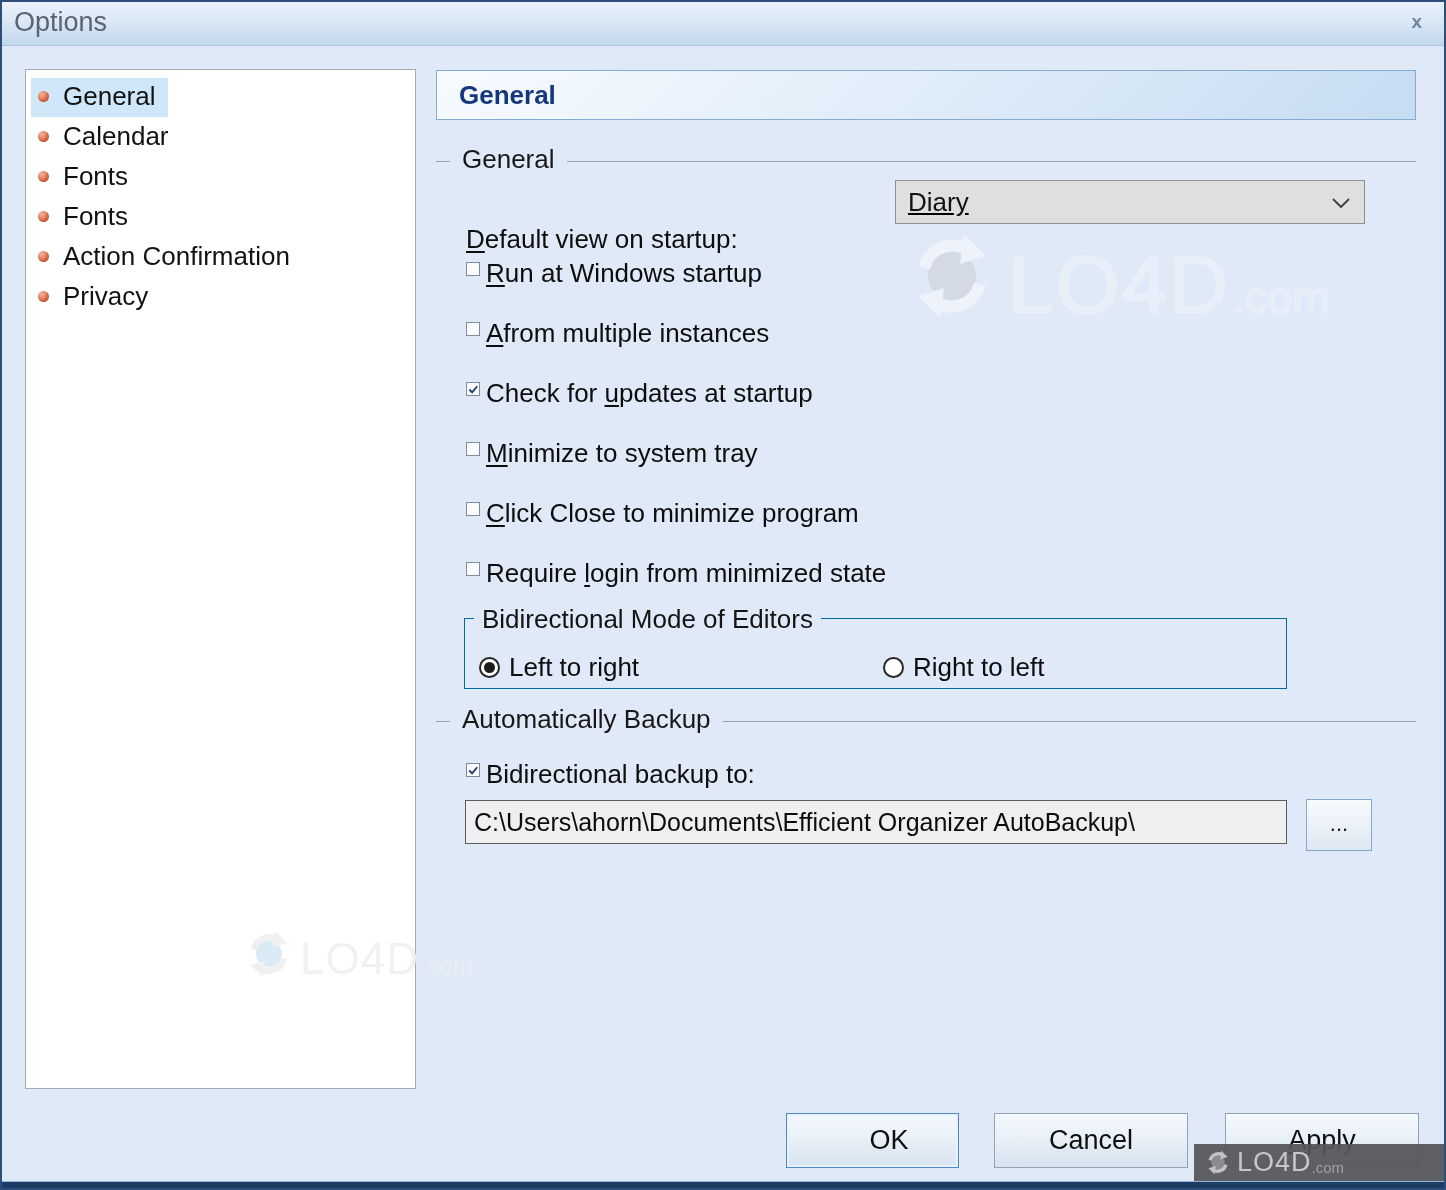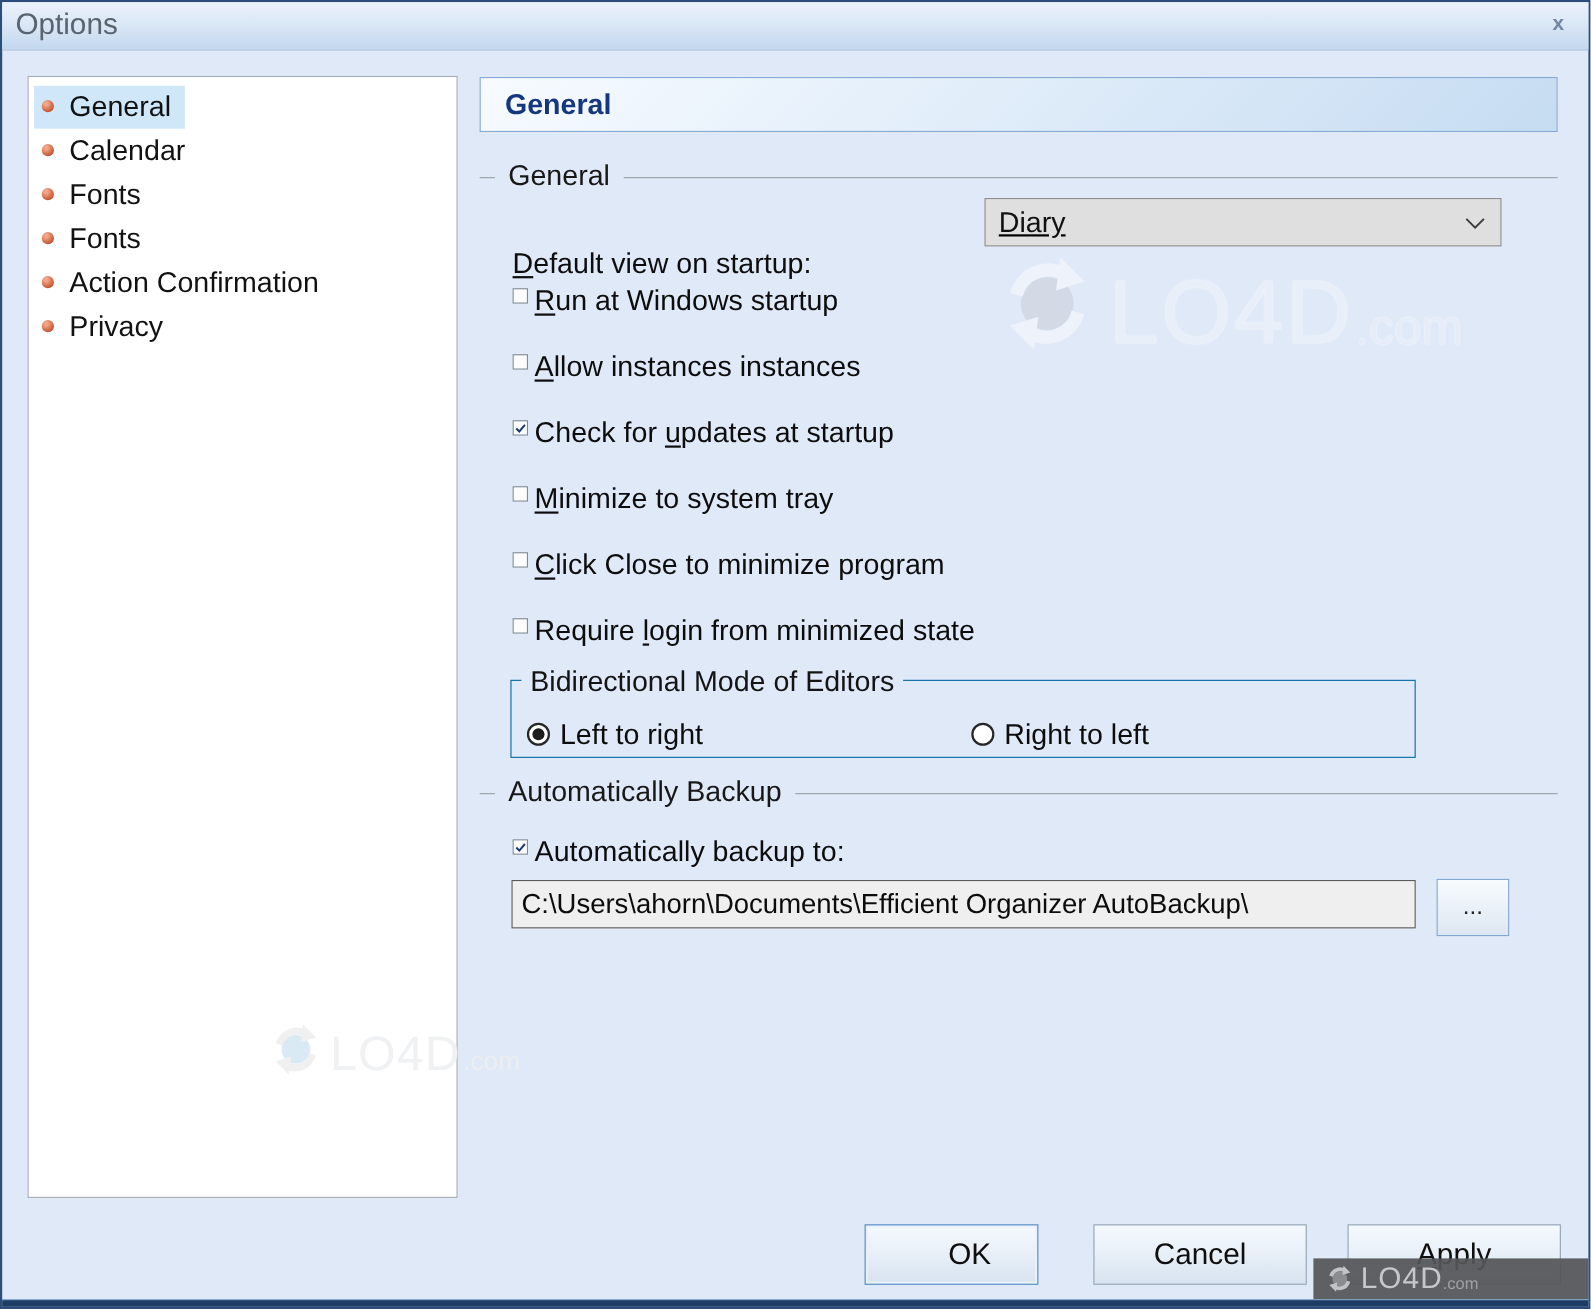--- a/index.html
+++ b/index.html
@@ -126,21 +126,21 @@
   }
 
   
   .btn {
     position:absolute; top:1111px; height:55px;
     background:linear-gradient(180deg,#f4f9fd 0%,#e9f0f8 45%,#d7e3f0 100%);
     border:1px solid #94a3b3;
     display:flex; align-items:center; justify-content:center;
     font-size:27px; color:#0f0f0f;
   }
-  #btn-ok { left:784px; width:158px; border:1px solid #4f89c5; box-shadow:inset 0 0 0 2px #e9f2fb;padding-left:33px; }
+  #btn-ok { left:784px; width:173px; border:1px solid #4f89c5; box-shadow:inset 0 0 0 2px #e9f2fb;padding-left:33px; }
   #btn-cancel { left:992px; width:194px; }
   #btn-apply { left:1223px; width:194px; }
 
   
   .wm { display:flex; align-items:flex-end; pointer-events:none; }
   #wm-panel { position:absolute; left:900px; top:226px; z-index:1; }
   #wm-panel .wm-main { font-size:82px; line-height:0.95; color:#e9eff9; text-shadow:0 0 2px rgba(255,255,255,0.9); letter-spacing:2px; }
   #wm-panel .wm-suffix { font-size:45px; color:#e6edf8; text-shadow:0 0 2px rgba(255,255,255,0.9); margin-left:2px; }
   #wm-panel svg { width:100px; height:96px; margin-right:6px; }
   #wm-panel .wm-sphere { fill:#d3dae6; }
@@ -264,21 +264,21 @@
     <div class="cb-row">
       <span class="cb-box">
         
       </span>
       <span class="cb-label"><span></span><span class="accel">R</span><span>un at Windows startup</span></span>
     </div>
     <div class="cb-row">
       <span class="cb-box">
         
       </span>
-      <span class="cb-label"><span></span><span class="accel">A</span><span>llow instances instances</span></span>
+      <span class="cb-label"><span></span><span class="accel">A</span><span>from multiple instances</span></span>
     </div>
     <div class="cb-row">
       <span class="cb-box on">
         <svg width="13" height="13" viewBox="0 0 14 14">
             <polyline points="2.5,7 5.5,10 11,3.5" fill="none" stroke="#1d3b70" stroke-width="2"></polyline>
           </svg>
       </span>
       <span class="cb-label"><span>Check for </span><span class="accel">u</span><span>pdates at startup</span></span>
     </div>
     <div class="cb-row">
@@ -320,21 +320,21 @@
     <span class="sec-label">Automatically Backup</span>
     <span class="sec-line"></span>
   </div>
 
   <div class="cb-row" id="backup-cb-row">
     <span class="cb-box on">
       <svg width="13" height="13" viewBox="0 0 14 14">
           <polyline points="2.5,7 5.5,10 11,3.5" fill="none" stroke="#1d3b70" stroke-width="2"></polyline>
         </svg>
     </span>
-    <span class="cb-label"><span></span><span class="accel"></span><span>Automatically backup to:</span></span>
+    <span class="cb-label"><span></span><span class="accel"></span><span>Bidirectional backup to:</span></span>
   </div>
 
   <div id="backup-path">C:\Users\ahorn\Documents\Efficient Organizer AutoBackup\</div>
   <div id="browse-btn">...</div>
 
   <div class="btn" id="btn-ok">OK</div>
   <div class="btn" id="btn-cancel">Cancel</div>
   <div class="btn" id="btn-apply">
       <span></span>
       <span class="accel">A</span>

